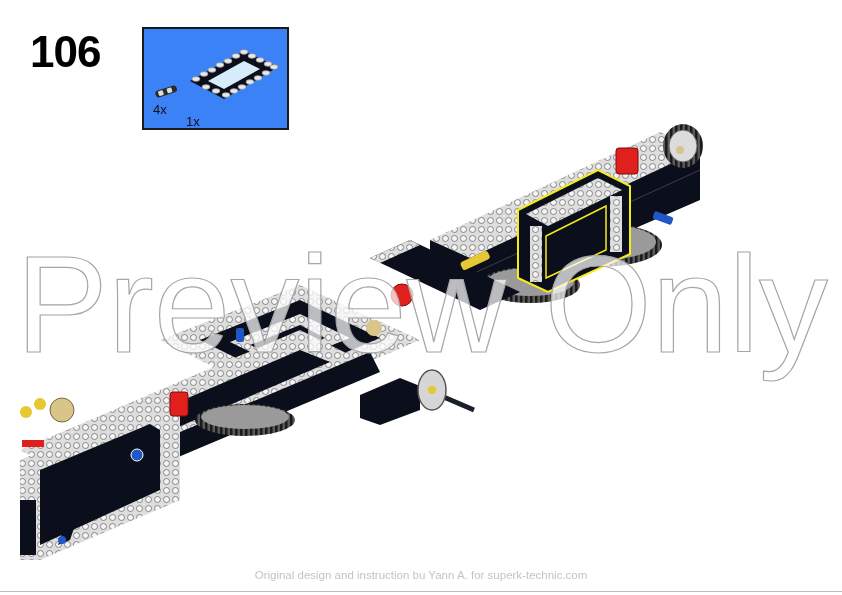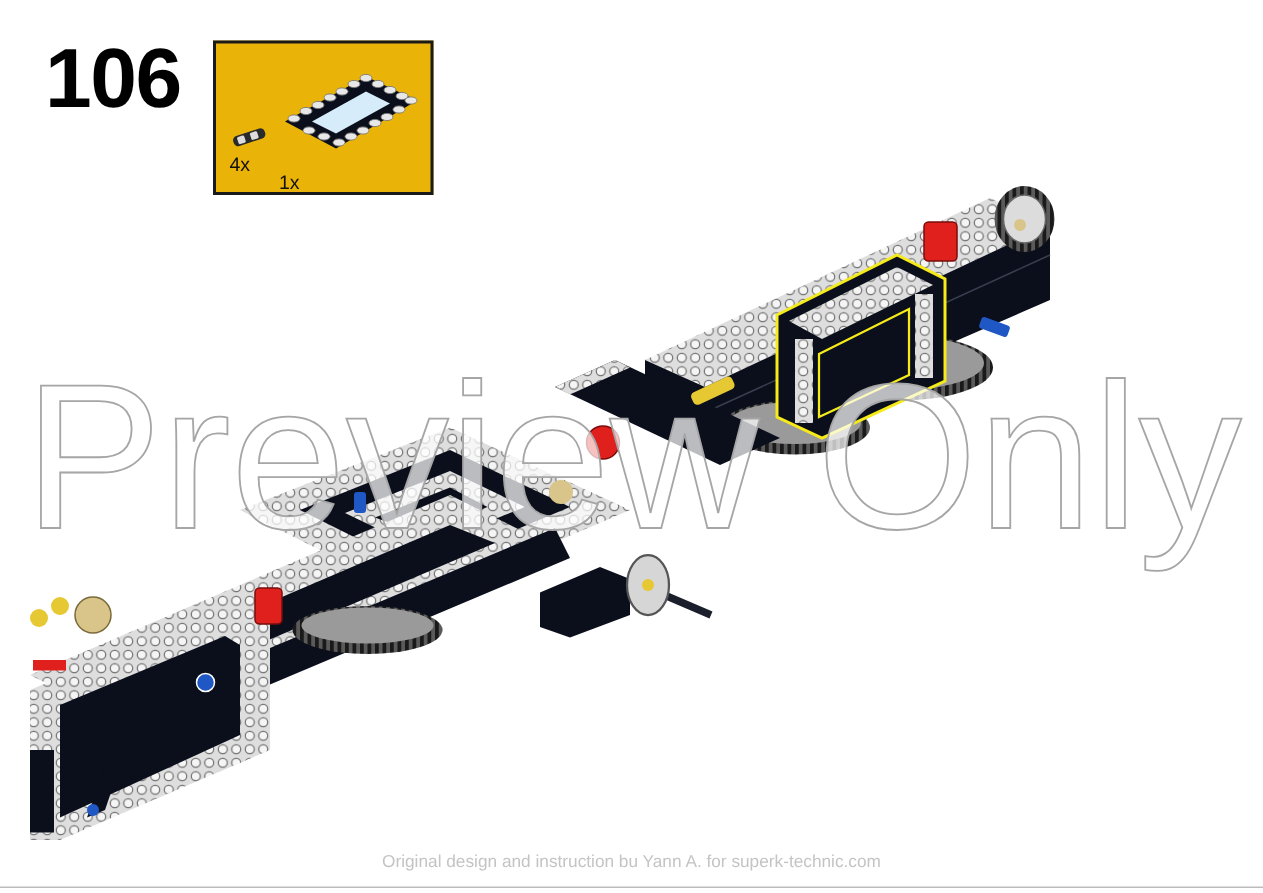--- a/index.html
+++ b/index.html
@@ -1,18 +1,18 @@
 <!DOCTYPE html>
 <html><head>
 <meta charset="utf-8">
 <style>
   html, body { margin:0; padding:0; background:#ffffff; }
   body { width:842px; height:595px; position:relative; overflow:hidden; font-family:"Liberation Sans", sans-serif; }
-  .step-number { position:absolute; left:30px; top:22px; font-family:"Liberation Sans", sans-serif; font-weight:bold; font-size:56px; line-height:60px; color:#000; letter-spacing:-1px; }
-  .parts-box { position:absolute; left:142px; top:27px; width:147px; height:103px; background:#eab308; border:2px solid #1a1a1a; box-sizing:border-box; }
+  .step-number { position:absolute; left:30px; top:22px; font-family:"Liberation Sans", sans-serif; font-weight:bold; font-size:44px; line-height:60px; color:#000; letter-spacing:-1px; }
+  .parts-box { position:absolute; left:142px; top:27px; width:147px; height:103px; background:#3b82f6; border:2px solid #1a1a1a; box-sizing:border-box; }
   .part { position:absolute; }
   .part-qty { position:absolute; font-size:13px; color:#111; font-family:"Liberation Sans", sans-serif; }
   .model { position:absolute; left:0; top:0; width:842px; height:595px; }
   .watermark { position:absolute; left:0; top:0; width:842px; height:595px; pointer-events:none; }
   .footer-text { position:absolute; left:0; width:842px; top:569px; text-align:center; font-size:11.5px; color:#c4c4c4; font-family:"Liberation Sans", sans-serif; }
   .footer-line { position:absolute; left:0; top:591px; width:842px; height:1px; background:#bdbdbd; }
 </style>
 </head>
 <body>
 

